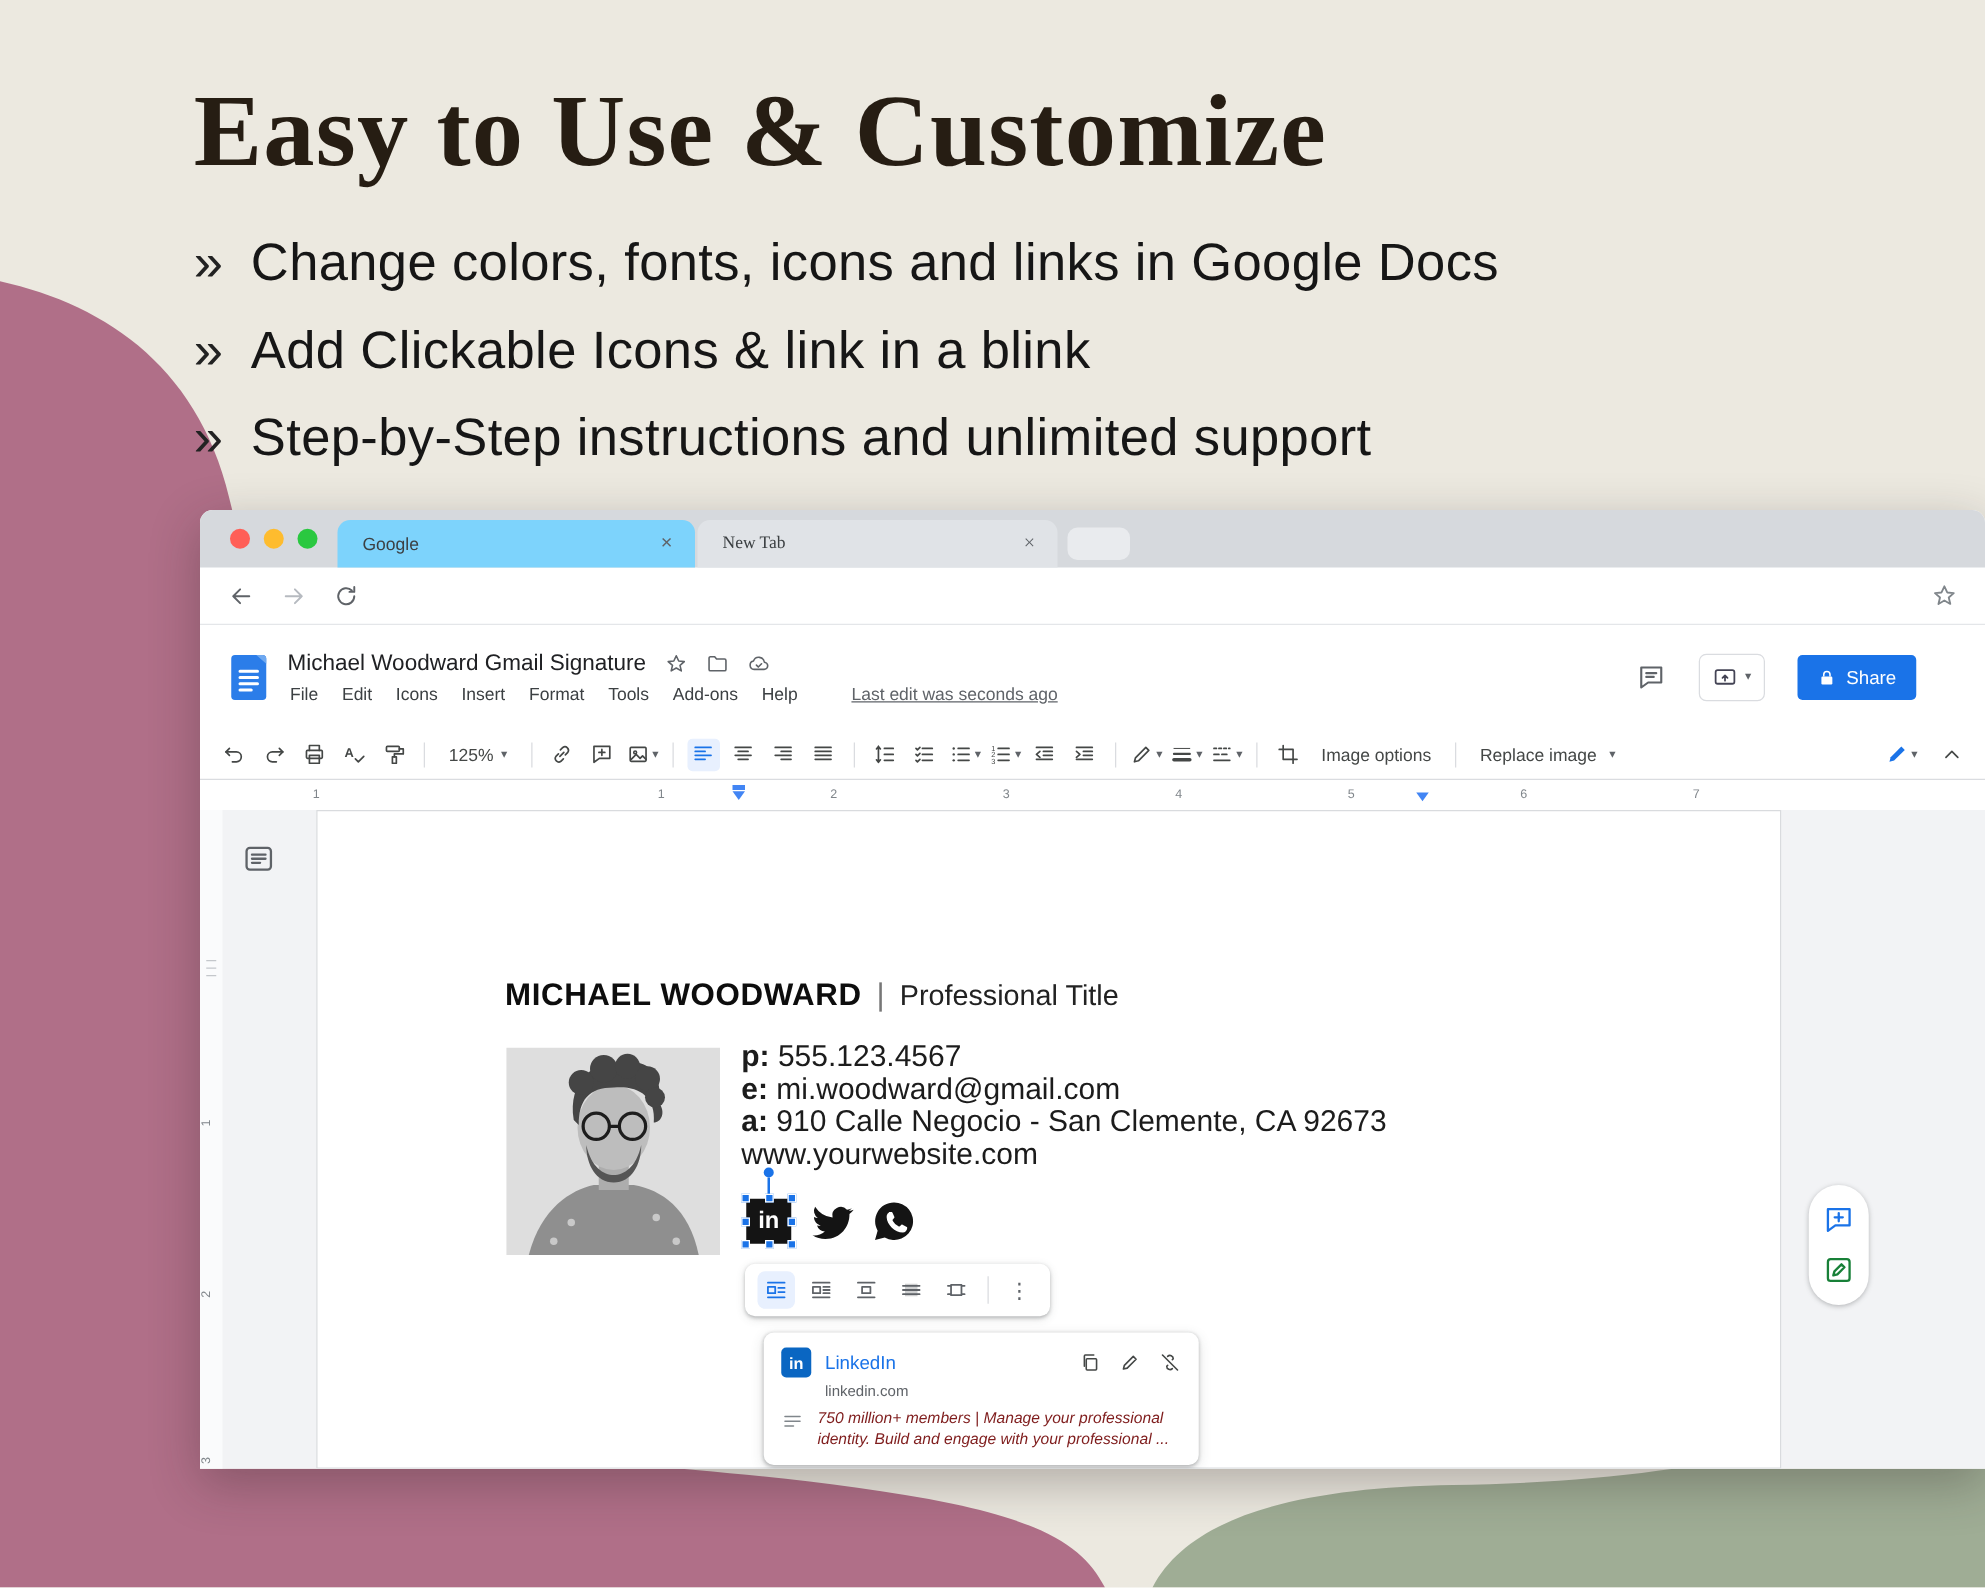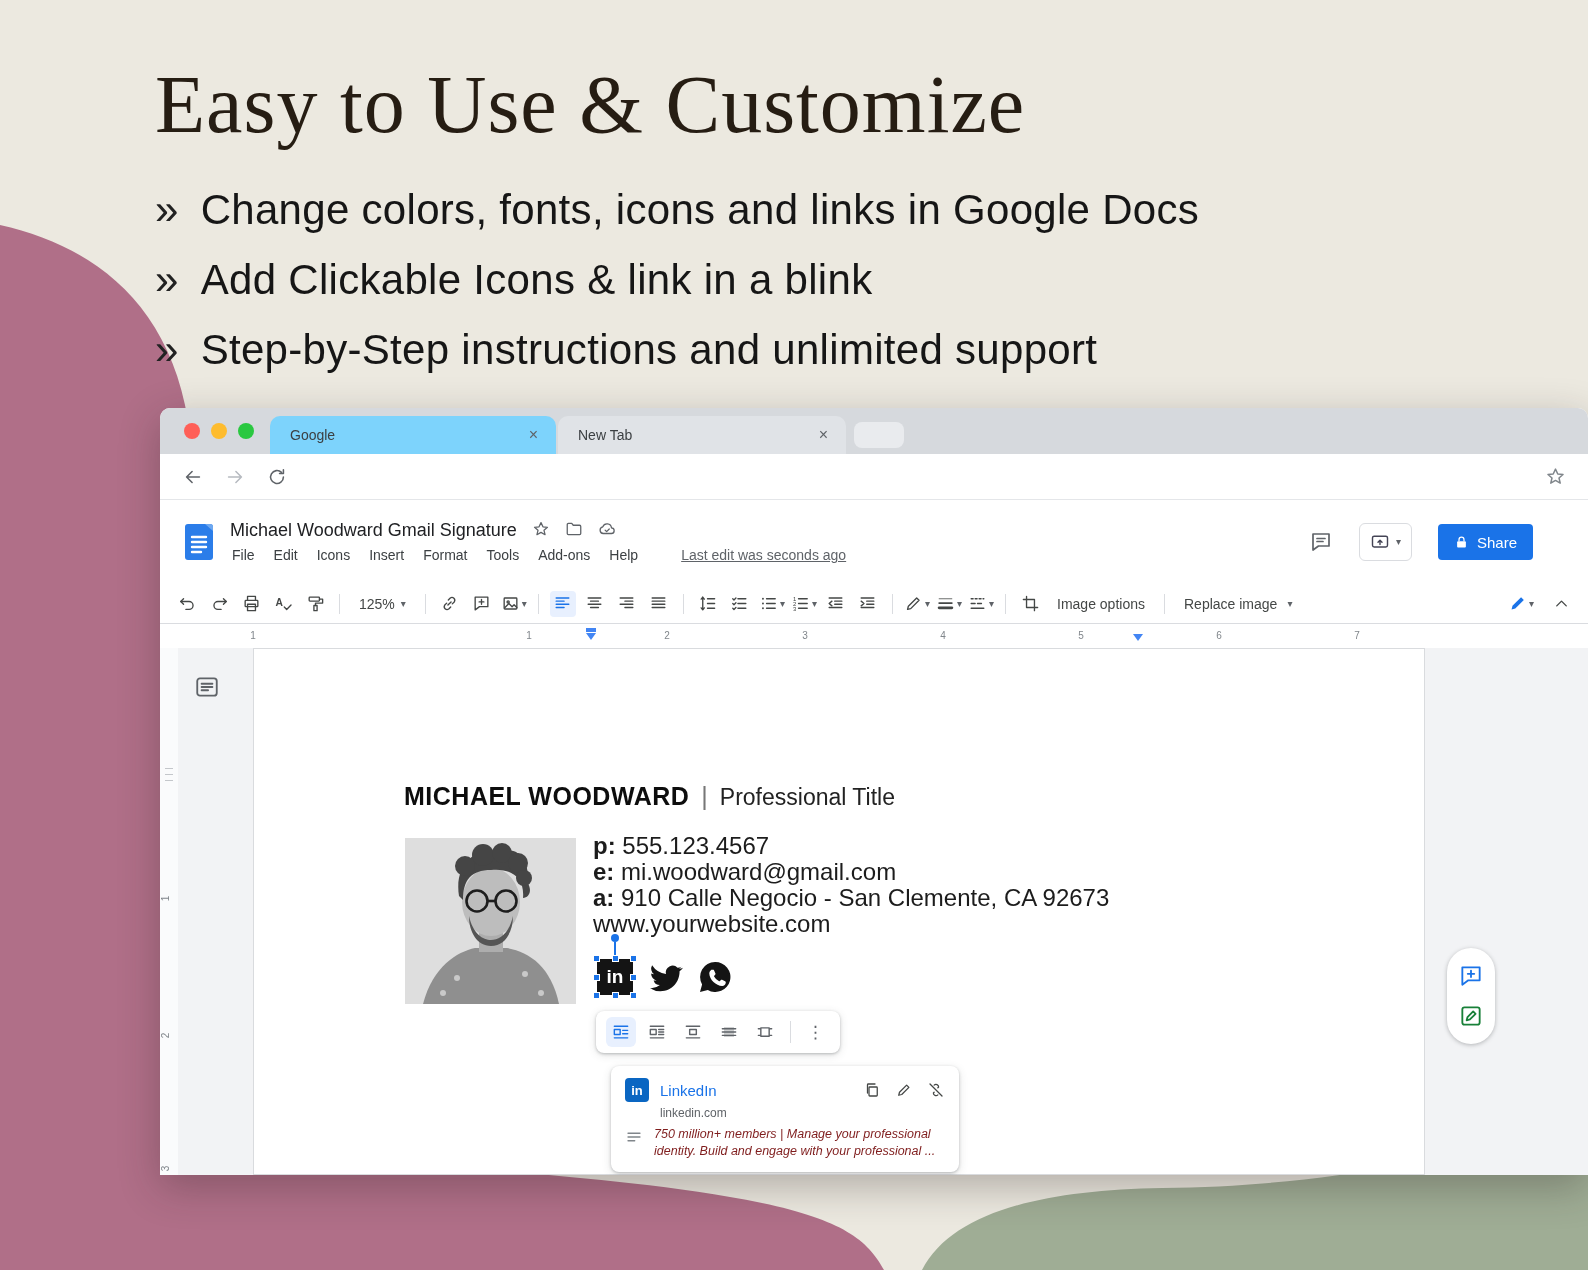--- a/index.html
+++ b/index.html
@@ -4,57 +4,57 @@
 <style>
   * { margin:0; padding:0; box-sizing:border-box; }
   html,body { width:1588px; height:1270px; }
   body { position:relative; overflow:hidden; background:#ece9e0; font-family:"Liberation Sans",sans-serif; }
 
   
   .blobs { position:absolute; inset:0; z-index:0; }
 
   
   .hero { position:absolute; left:155px; top:58px; z-index:2; width:1320px; }
-  .hero-title { font-family:"Liberation Serif",serif; font-weight:400; font-size:82px; letter-spacing:1px; color:#261d13; }
+  .hero-title { font-family:"Liberation Serif",serif; font-weight:700; font-size:82px; letter-spacing:1px; color:#261d13; }
   .bullets { margin-top:34px; display:flex; flex-direction:column; gap:22px; }
   .bullet { display:flex; gap:22px; font-size:42px; color:#161616; letter-spacing:.3px; }
   .bullet .marker { color:#222; }
   .bullet b { font-weight:400; }
 
   
   .window { position:absolute; left:160px; top:408px; width:1428px; height:767px; z-index:3;
             background:#fff; border-radius:10px 10px 0 0; overflow:hidden;
             box-shadow:0 12px 40px rgba(40,30,30,.30); }
 
   
   .tabstrip { height:46px; background:#d6d9dd; position:relative; display:flex; align-items:flex-end; }
   .traffic { position:absolute; left:24px; top:15px; display:flex; gap:11px; }
   .dot { width:16px; height:16px; border-radius:50%; }
   .dot.red{background:#ff5f57;} .dot.yellow{background:#febc2e;} .dot.green{background:#2ac840;}
   .tab { height:38px; display:flex; align-items:center; padding:0 14px 0 20px; font-size:14px; color:#3c4043;
          border-radius:10px 10px 0 0; }
   .tab.active { background:#7dd3fc; width:286px; margin-left:110px; }
-  .tab.inactive { background:#e0e3e7; width:288px; margin-left:2px; }
+  .tab.inactive { background:#e0e3e7; width:288px; margin-left:2px;font-family:Liberation Serif, serif; }
   .tab .tclose { margin-left:auto; color:#5f6368; font-size:16px; line-height:1; padding:2px 4px; cursor:default; }
   .newtab-stub { width:50px; height:26px; border-radius:8px; background:#e9ebee; margin:0 0 6px 8px; }
 
   
   .navbar { height:46px; background:#fff; display:flex; align-items:center; gap:20px; padding:0 22px;
             border-bottom:1px solid #e4e6e9; }
   .nav-ic { width:22px; height:22px; color:#5f6368; }
   .nav-ic.disabled { color:#b6bac0; }
   .urlbox { display:flex; align-items:center; gap:10px; margin-left:6px; flex:1; }
   .url { font-size:15px; color:#5f6368; }
   .star-ic { width:21px; height:21px; color:#80868b; margin-left:auto; }
 
   
   .docheader { height:84px; background:#fff; display:flex; align-items:center; padding:0 55px 0 24px; }
   .docsicon { width:30px; height:40px; flex:none; }
   .headcol { margin-left:16px; }
-  .titlerow { display:flex; gap:15px; }
+  .titlerow { display:flex; align-items:center; gap:15px; }
   .doctitle { font-size:18px; color:#202124; }
   .mini-ic { width:18px; height:18px; color:#5f6368; }
   .menurow { display:flex; align-items:center; gap:15px; margin-top:5px; font-size:14px; color:#3c4043; }
   .menurow .mitem { padding:1px 2px; border-radius:3px; }
   .lastedit { margin-left:26px; color:#5f6368; text-decoration:underline; font-size:14px; }
   .headright { margin-left:auto; display:flex; align-items:center; gap:26px; }
   .hist-ic { width:24px; height:24px; color:#5f6368; }
   .present-btn { display:flex; align-items:center; gap:6px; height:38px; padding:0 10px; border:1px solid #dadce0;
                  border-radius:6px; color:#445; }
   .present-btn svg { width:20px; height:20px; }

